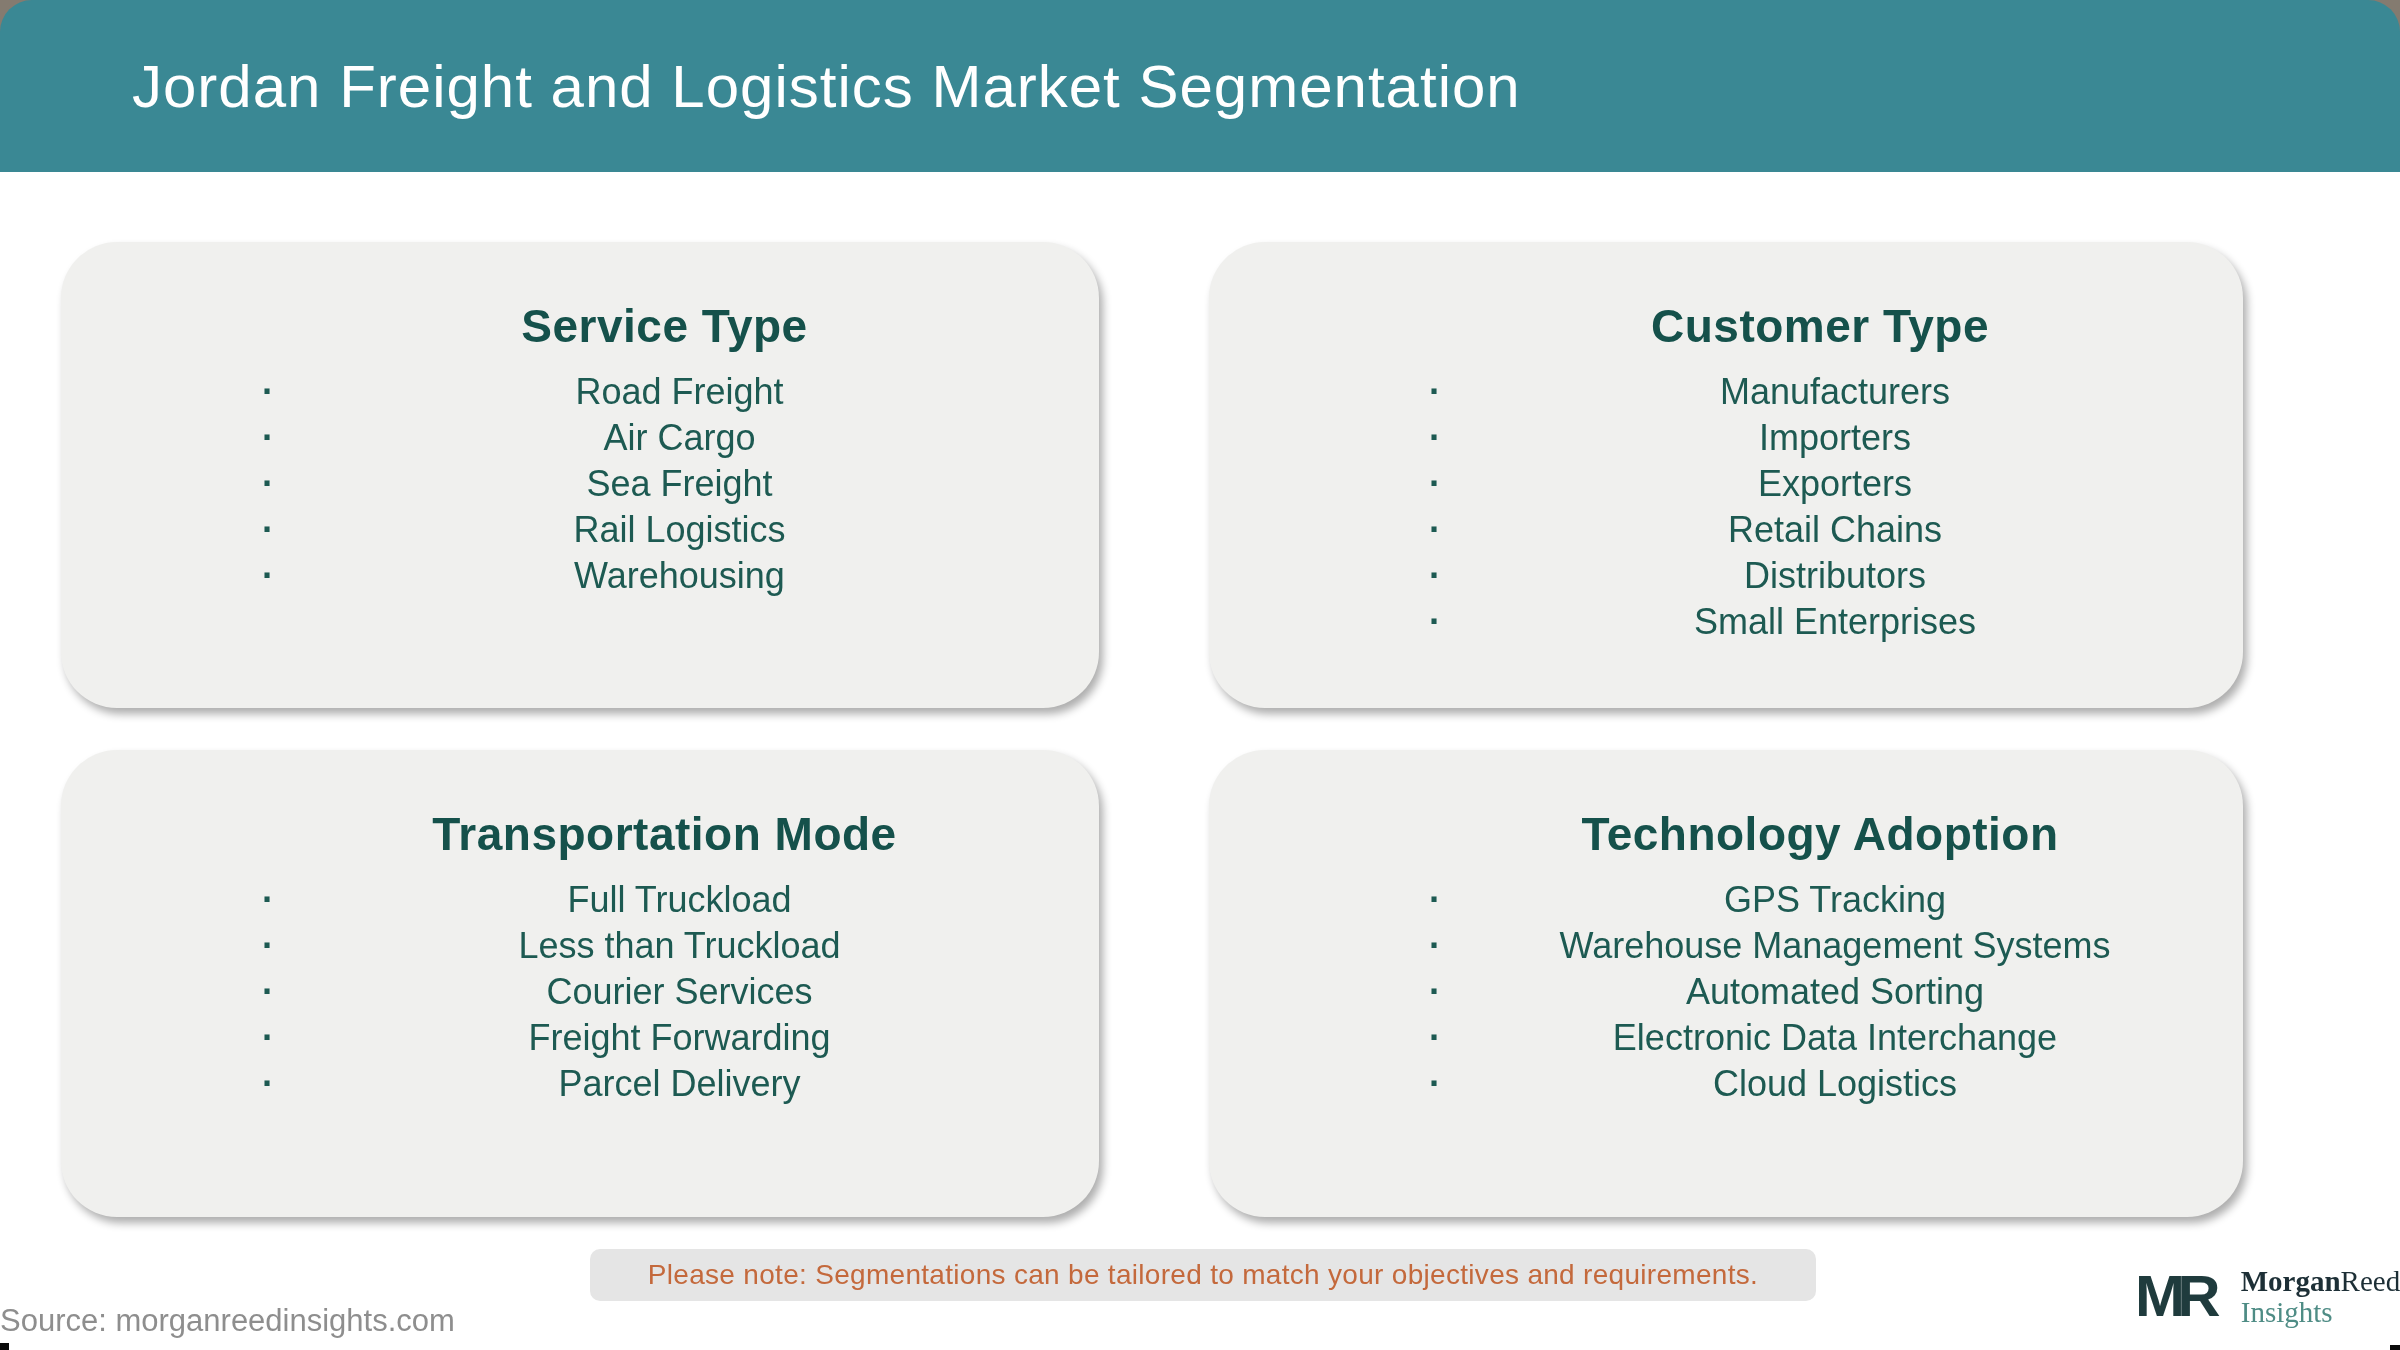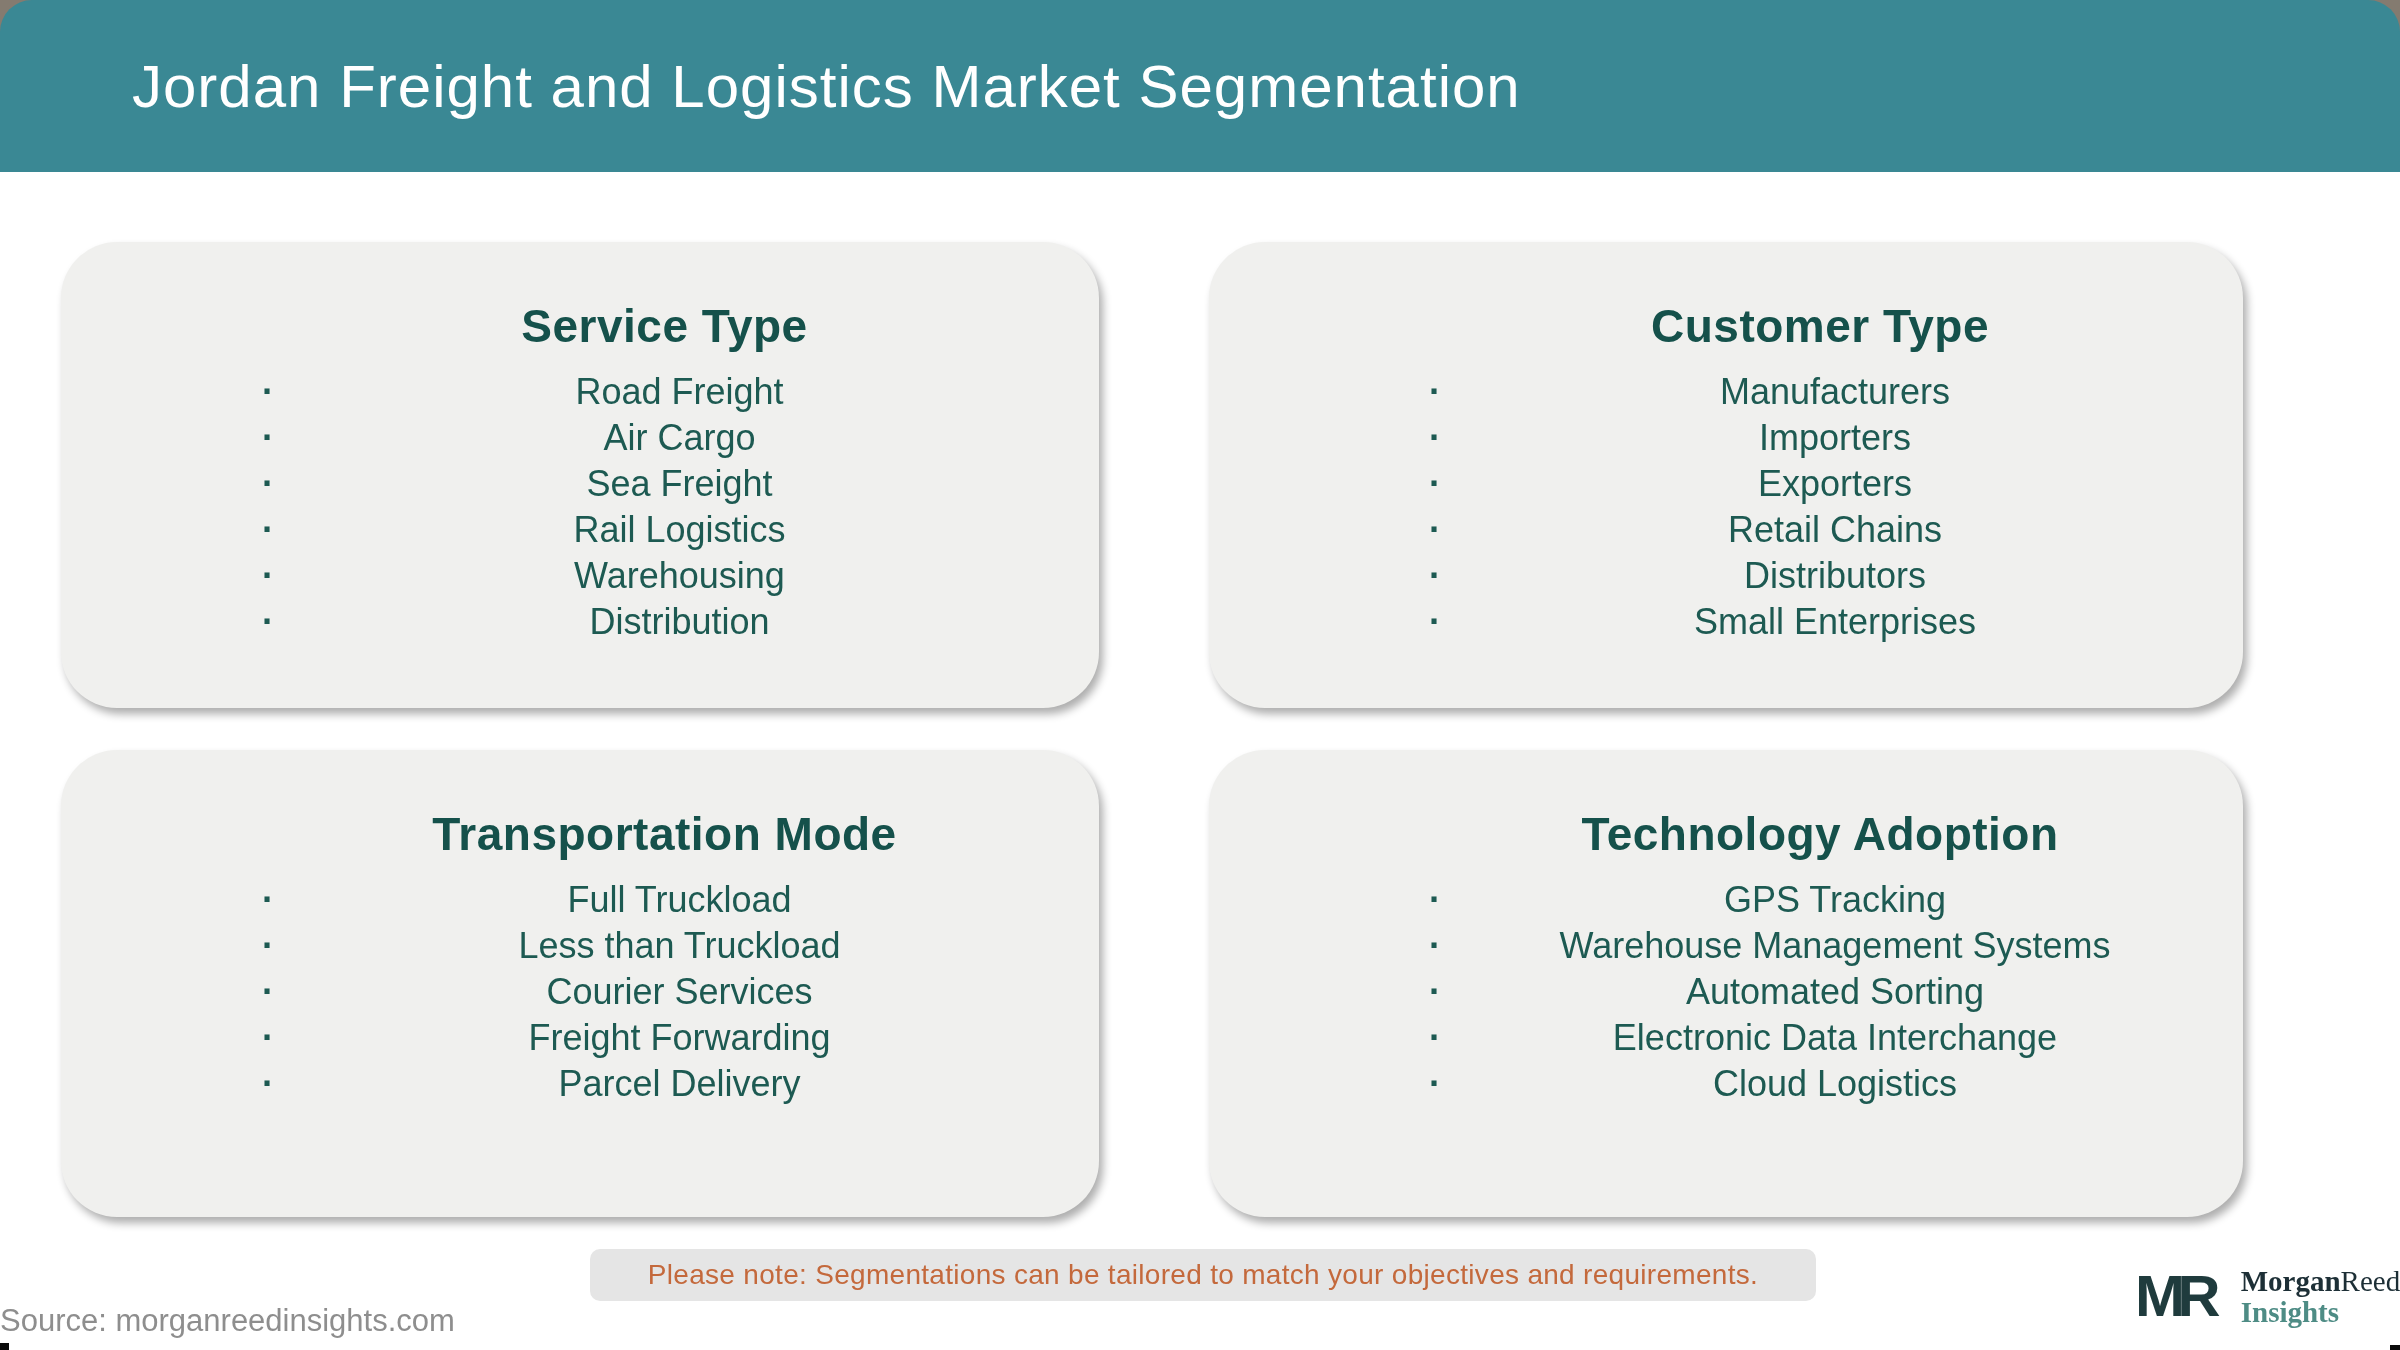--- a/index.html
+++ b/index.html
@@ -81,21 +81,21 @@
     font-weight:900; font-size:60px; line-height:60px;
     letter-spacing:-0.13em; color:#1f3b3d;
     font-family:"Liberation Sans", sans-serif;
     transform:scaleY(0.95);
   }
   .logo .wordmark {
     font-family:"Liberation Serif", serif;
     font-size:29px; line-height:31px; color:#1d2f36;
   }
   .logo .wordmark .bold { font-weight:bold; }
-  .logo .wordmark .sub { color:#4e8c85;font-weight:bold; }
+  .logo .wordmark .sub { color:#4e8c85; }
 
   .mark { position:absolute; background:#0a0a0a; z-index:2; }
   .mark.bl { left:0; top:1343px; width:9px; height:7px; }
   .mark.br { left:2390px; top:1345px; width:10px; height:5px; }
 </style>
 </head>
 <body>
 
 <div class="corner-bg left"></div>
 <div class="corner-bg right"></div>
@@ -105,21 +105,20 @@
 </header>
 
 <section class="card c1">
   <h2>Service Type</h2>
   <ul>
       <li>Road Freight</li>
       <li>Air Cargo</li>
       <li>Sea Freight</li>
       <li>Rail Logistics</li>
       <li>Warehousing</li>
-      <li>Distribution</li>
     </ul>
 </section>
 
 <section class="card c2">
   <h2>Customer Type</h2>
   <ul>
       <li>Manufacturers</li>
       <li>Importers</li>
       <li>Exporters</li>
       <li>Retail Chains</li>

